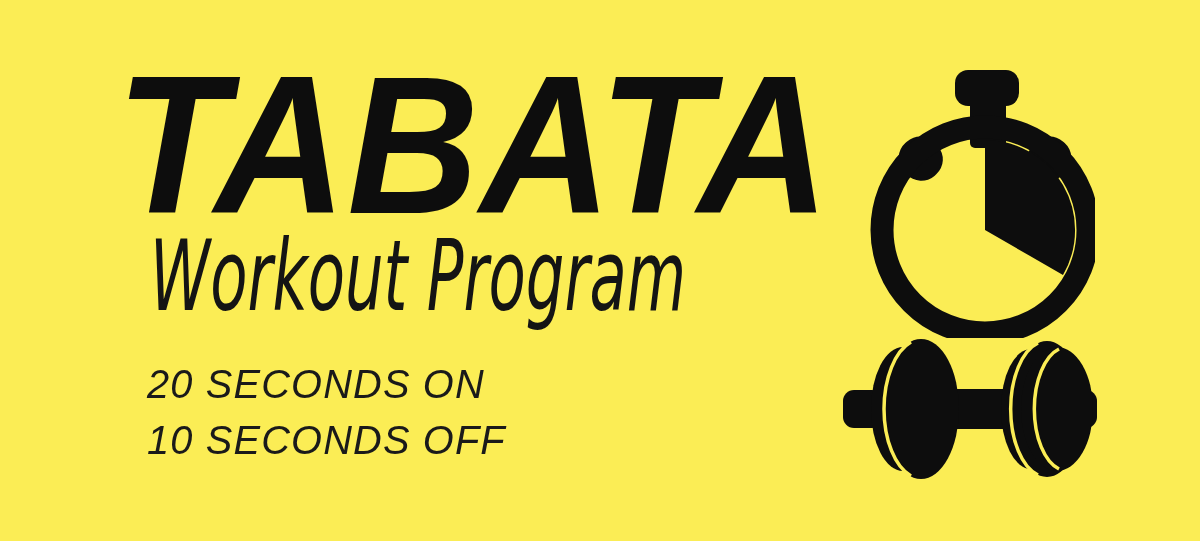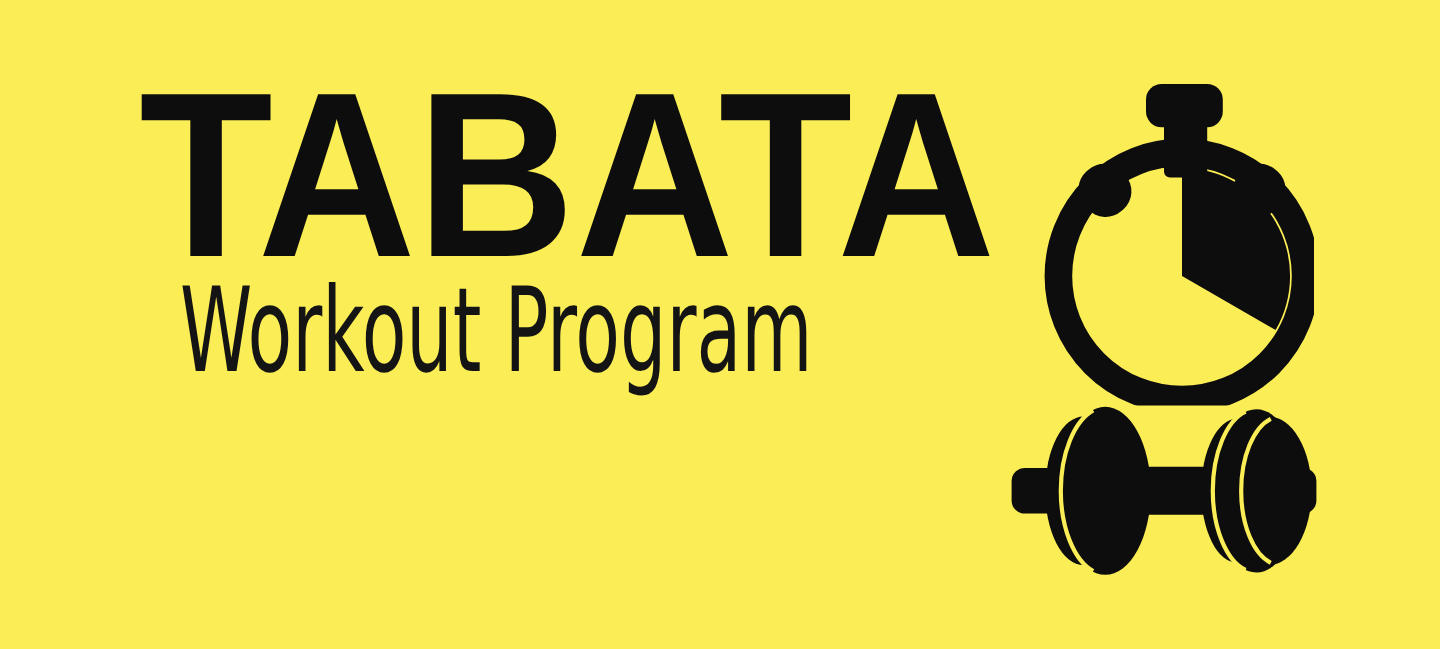--- a/index.html
+++ b/index.html
@@ -12,20 +12,21 @@
     overflow: hidden;
     font-family: "Liberation Sans", sans-serif;
   }
 
   #banner {
     position: relative;
     width: 1200px;
     height: 541px;
     background: #fbed55;
     overflow: hidden;
+    font-style: italic;
   }
 
   
   #text-block {
     position: absolute;
     left: 0;
     top: 0;
     width: 760px;
     height: 541px;
   }
@@ -105,20 +106,24 @@
 <body>
 
 <div id="banner">
 
   <div id="text-block">
 
     <h1 id="headline">TABATA</h1>
 
     <h2 id="subhead">Workout Program</h2>
 
+    <ul id="details">
+      <li>20 SECONDS ON</li>
+      <li>10 SECONDS OFF</li>
+    </ul>
 
   </div>
 
   <div id="icon-column">
 
     <div id="stopwatch-icon">
       <svg width="250" height="280" viewBox="0 0 250 280" aria-hidden="true">
         <g fill="#0d0d0d">
 
           <g transform="rotate(-42 140 172)">

